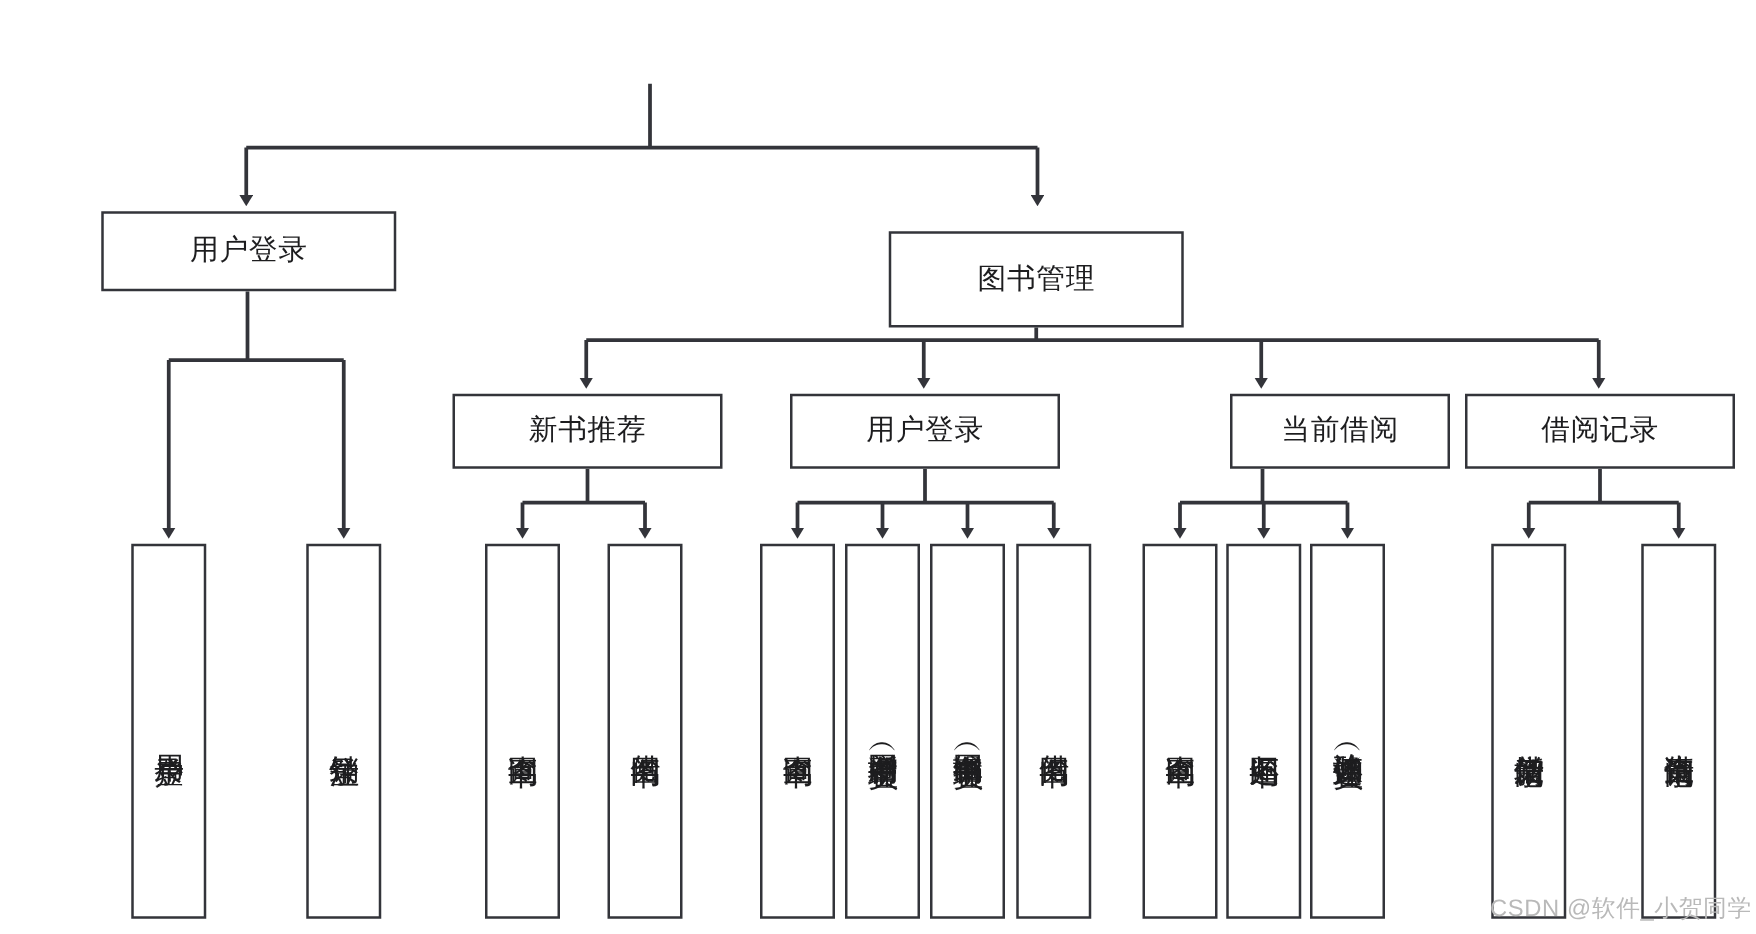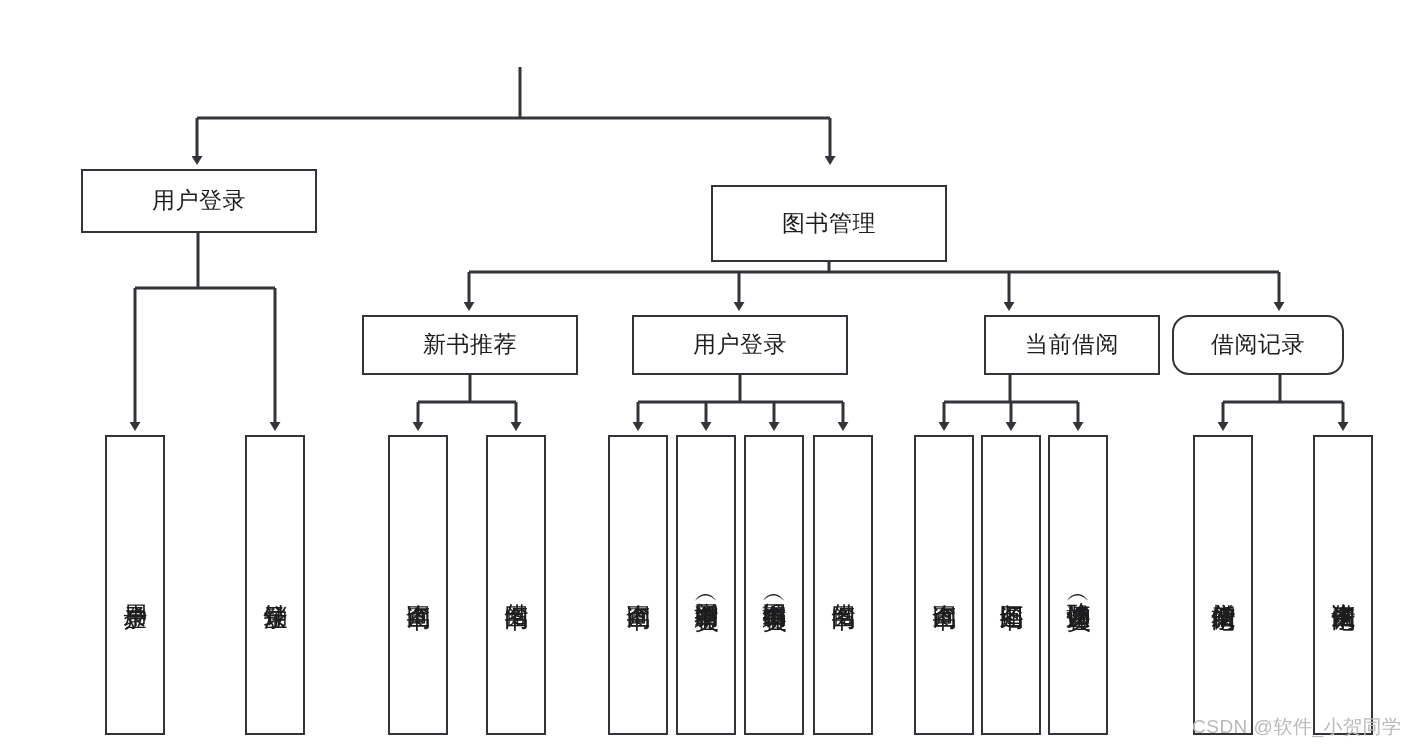--- a/index.html
+++ b/index.html
@@ -135,21 +135,21 @@
 
   <div class="node h" style="left:362px; top:315px; width:216px; height:60px;">
     <span class="lbl">新书推荐</span>
   </div>
   <div class="node h" style="left:632px; top:315px; width:216px; height:60px;">
     <span class="lbl">用户登录</span>
   </div>
   <div class="node h" style="left:944px; top:315px; width:176px; height:60px;margin-left:40px;">
     <span class="lbl">当前借阅</span>
   </div>
-  <div class="node h" style="left:1172px; top:315px; width:172px; height:60px;border-radius:17px;">
+  <div class="node h" style="left:1172px; top:315px; width:216px; height:60px;">
     <span class="lbl">借阅记录</span>
   </div>
 
   <div class="node v" style="left:105px; top:435px; width:60px; height:300px;">
     <span class="lbl">用户登录</span>
   </div>
   <div class="node v" style="left:245px; top:435px; width:60px; height:300px;">
     <span class="lbl">注销登录</span>
   </div>
 

